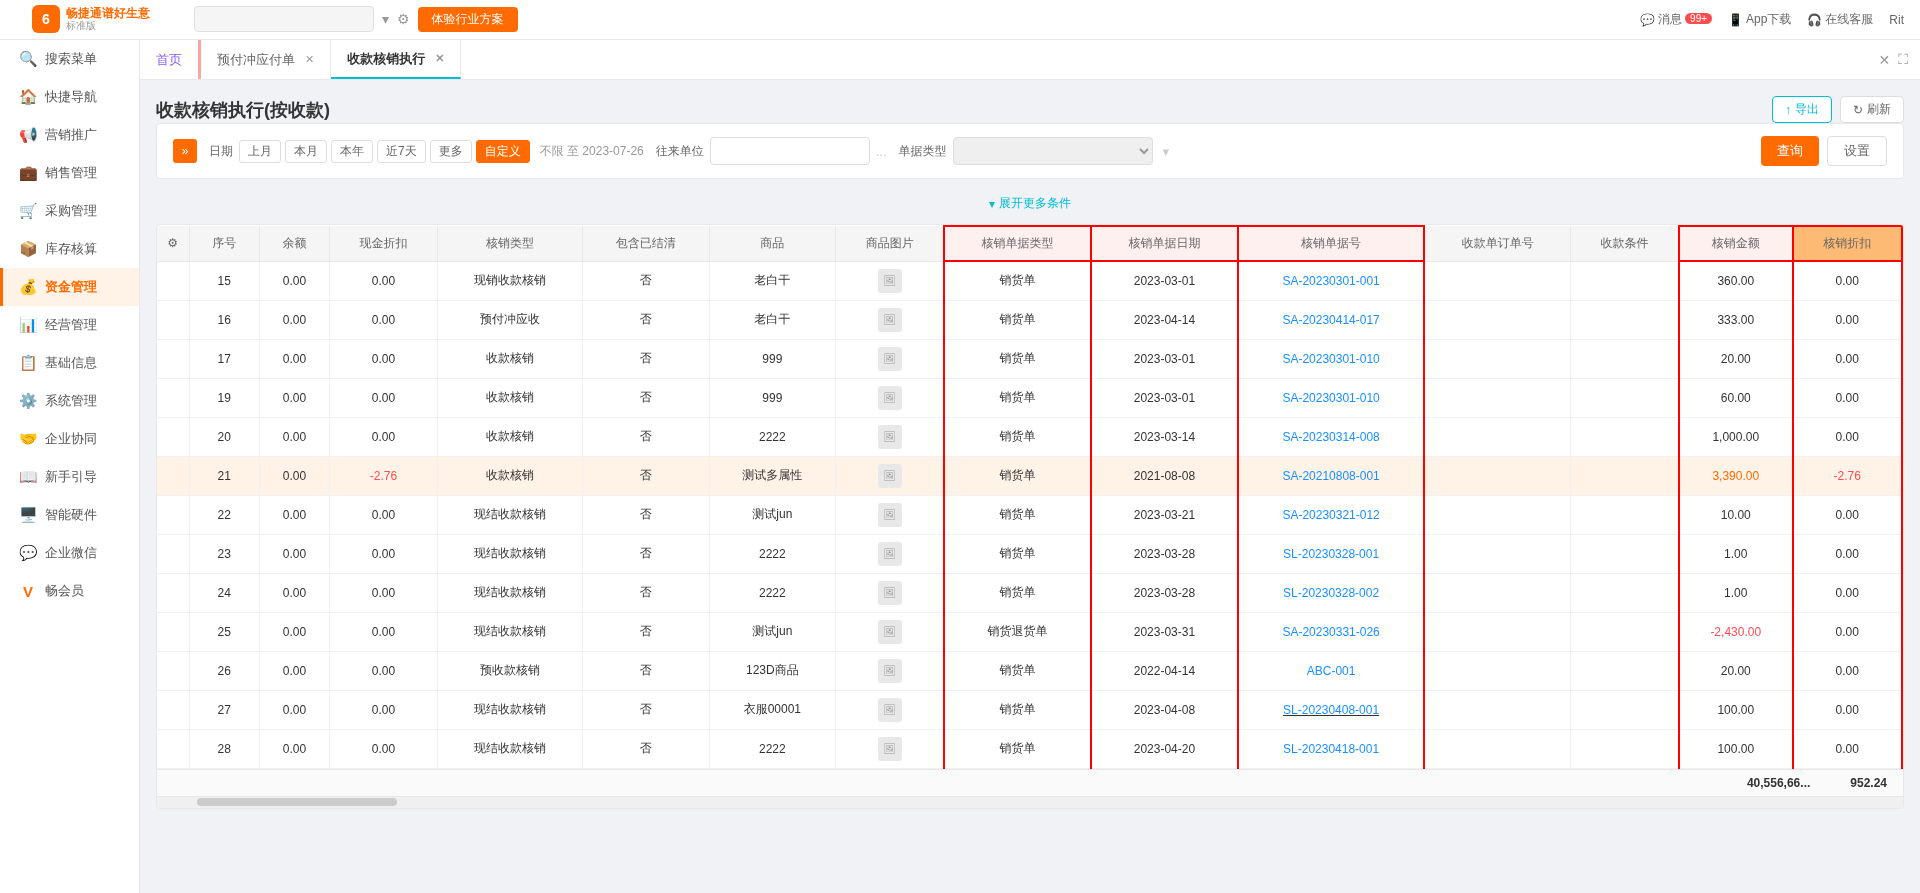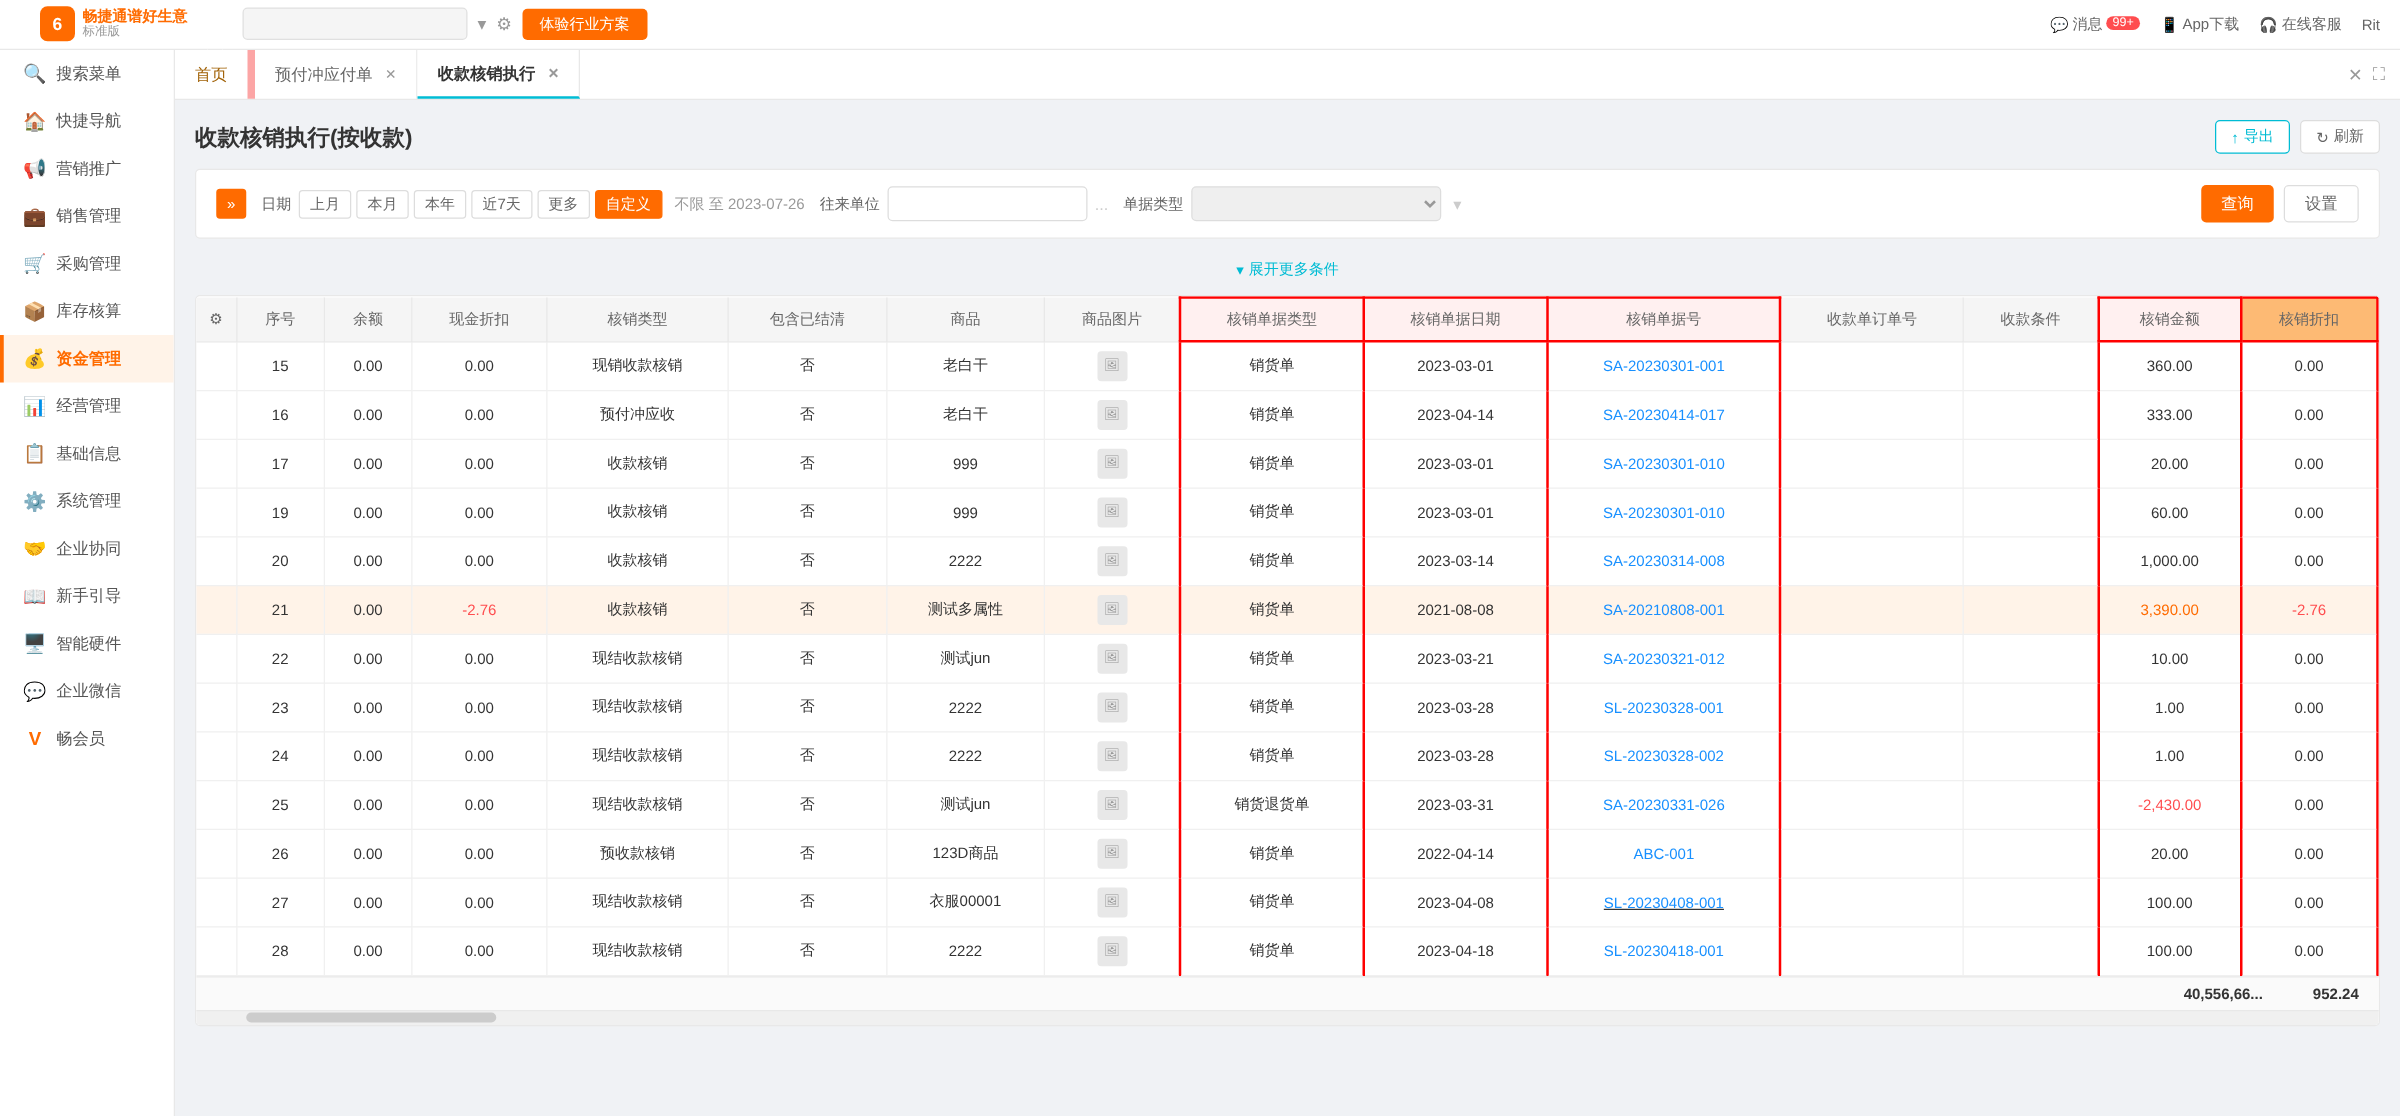--- a/index.html
+++ b/index.html
@@ -97,30 +97,30 @@
       cursor: pointer;
       border-right: 1px solid #e8e8e8;
       position: relative;
     }
     .tab-item.active {
       color: #333; font-weight: bold;
       background: #fff;
       border-bottom: 2px solid #00bcd4;
     }
     .tab-item .tab-close { font-size: 11px; color: #999; margin-left: 4px; }
-    .tab-home { padding: 0 16px; display: flex; align-items: center; color: #a16207; font-size: 13px; border-right: 6px solid #fca5a5; }
+    .tab-home { padding: 0 16px; display: flex; align-items: center; color: #8b5cf6; font-size: 13px; border-right: 3px solid #fca5a5; }
     .tab-bar-right { margin-left: auto; display: flex; align-items: center; gap: 8px; padding-right: 12px; }
     .tab-bar-icon { font-size: 14px; color: #999; cursor: pointer; }
 
     
     .page-content { flex: 1; padding: 16px; overflow: auto; }
 
     .page-header {
       display: flex; align-items: center; justify-content: space-between;
-      margin-bottom: 12px;
+      margin-bottom: 0;
       gap: 23px;
     }
     .page-title { font-size: 18px; font-weight: bold; color: #333; }
     .header-actions { display: flex; gap: 8px; }
     .btn-export {
       display: flex; align-items: center; gap: 4px;
       padding: 4px 12px; border: 1px solid #00bcd4;
       color: #00bcd4; border-radius: 4px; background: #fff; cursor: pointer; font-size: 12px;
     }
     .btn-refresh {
@@ -677,21 +677,21 @@
     <td>28</td>
     <td>0.00</td>
     <td class="">0.00</td>
     <td>现结收款核销</td>
     <td>否</td>
     <td>2222</td>
     <td style="text-align:center;">
       <span style="display:inline-block;width:24px;height:24px;background:#e8e8e8;border-radius:3px;line-height:24px;font-size:10px;color:#999;">🖼</span>
     </td>
     <td style="border-left:2px solid red;border-right:2px solid red;">销货单</td>
-    <td style="border-left:2px solid red;border-right:2px solid red;">2023-04-18</td>
+    <td style="border-left:2px solid red;border-right:2px solid red;">2023-04-20</td>
     <td style="border-left:2px solid red;border-right:2px solid red;"><a class="link-cell">SL-20230418-001</a></td>
     <td></td>
     <td></td>
     <td style="border-left:2px solid red;border-right:2px solid red;" class="">100.00</td>
     <td style="border-left:2px solid red;border-right:2px solid red;" class="">0.00</td>
   </tr>
             </tbody>
         </table>
 
         <div class="table-footer">

